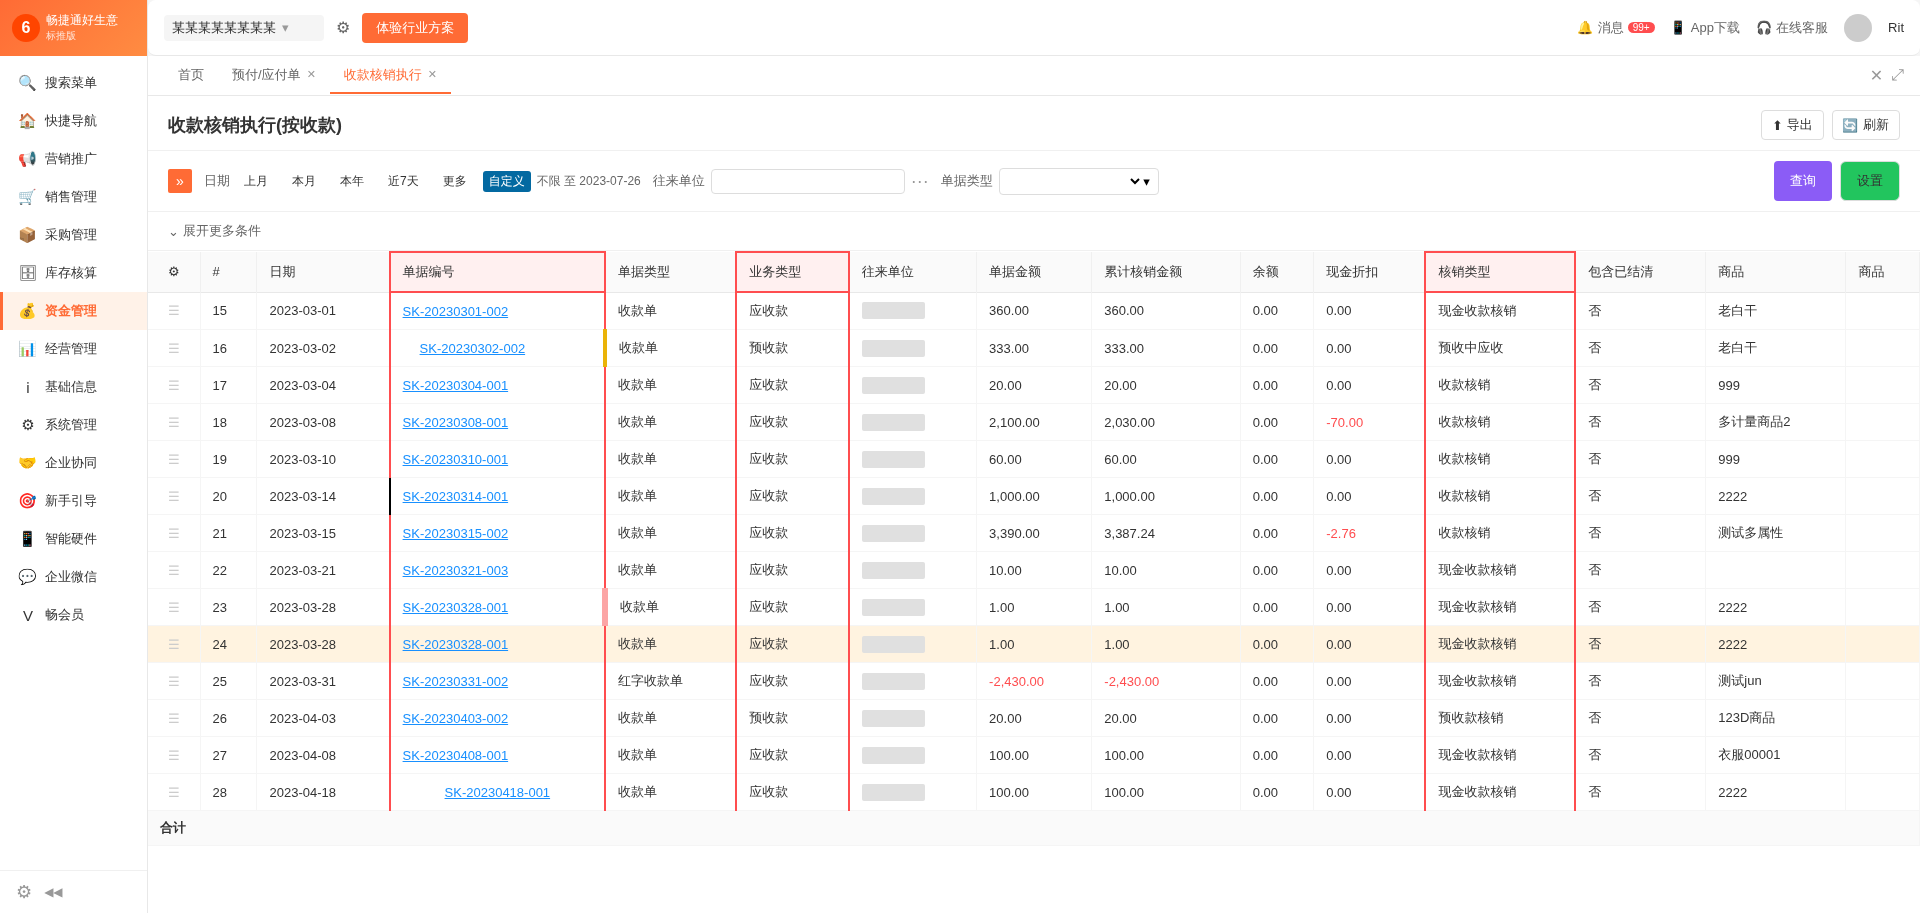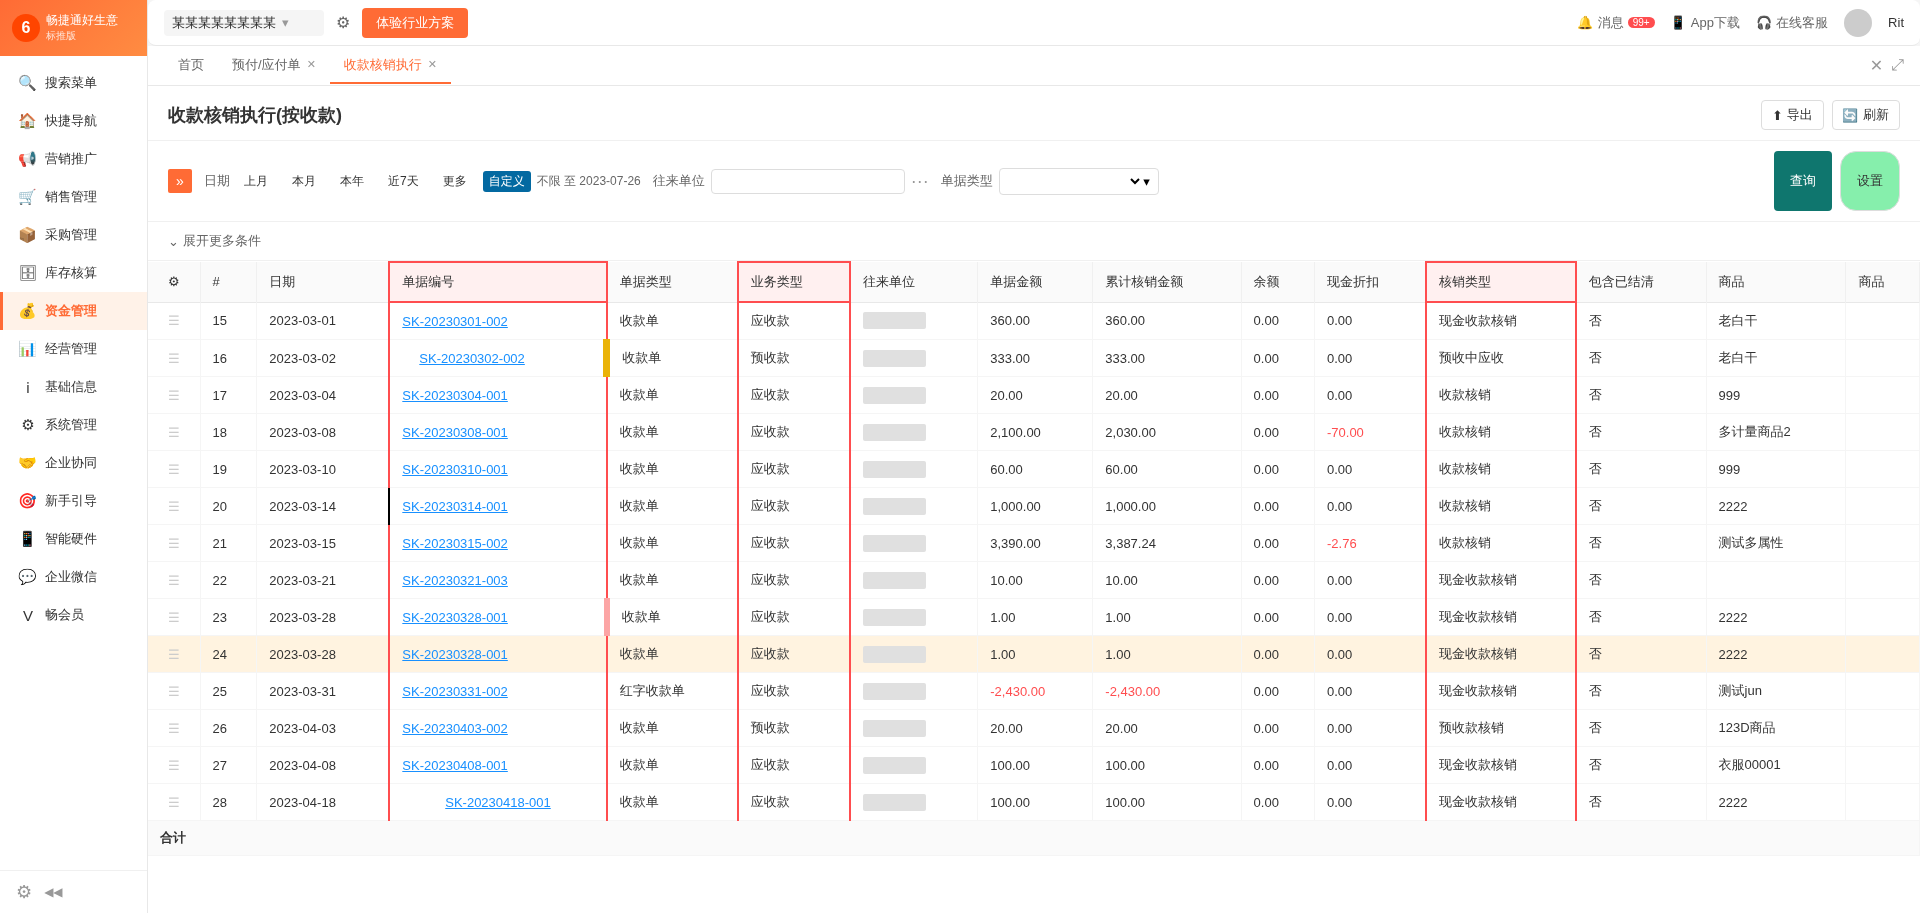--- a/index.html
+++ b/index.html
@@ -46,21 +46,21 @@
       padding: 10px 16px;
       border-top: 1px solid #f0f0f0;
       display: flex; align-items: center; gap: 12px;
     }
 
     
     .main { flex: 1; display: flex; flex-direction: column; overflow: hidden; }
 
     
     .top-header {
-      height: 46px;
+      height: 56px;
       background: #fff;
       border-bottom: 1px solid #e8e8e8;
       display: flex; align-items: center;
       padding: 0 16px;
       gap: 12px;
       border-radius: 8px;
     }
     .workspace-select {
       display: flex; align-items: center; gap: 6px;
       padding: 4px 8px;
@@ -159,27 +159,27 @@
       display: flex; align-items: center;
       border: 1px solid #ddd; border-radius: 4px;
       padding: 4px 8px; min-width: 160px; background: #fff;
       cursor: pointer;
     }
     .filter-select-wrap select {
       border: none; outline: none; background: transparent; font-size: 13px;
       flex: 1; cursor: pointer;
     }
     .btn-query {
-      background: #0f766e; color: #fff; border: none;
+      background: #8b5cf6; color: #fff; border: none;
       padding: 6px 16px; border-radius: 4px; cursor: pointer;
       font-size: 13px;
     }
     .btn-settings {
-      background: #86efac; color: #333; border: 1px solid #ddd;
-      padding: 20px 16px; border-radius: 16px; cursor: pointer;
+      background: #22c55e; color: #333; border: 1px solid #ddd;
+      padding: 10px 16px; border-radius: 6px; cursor: pointer;
       font-size: 13px;
     }
     .expand-more {
       display: flex; align-items: center; gap: 4px;
       color: #666; cursor: pointer; font-size: 12px;
       padding: 6px 0;
     }
 
     
     .table-container {
@@ -446,21 +446,21 @@
       <td class="">0.00</td>
       <td style="border-left:2px solid #ff4d4f; border-right:2px solid #ff4d4f;">现金收款核销</td>
       <td>否</td>
       <td>老白干</td>
       <td></td>
     </tr>
             <tr>
       <td style="text-align:center;color:#ccc;">☰</td>
       <td>16</td>
       <td>2023-03-02</td>
-      <td style="border-left:2px solid #ff4d4f; border-right:7px solid #eab308;padding-left:29px;"><span class="link-cell">SK-20230302-002</span></td>
+      <td style="border-left:2px solid #ff4d4f; border-right:4px solid #eab308;padding-left:29px;"><span class="link-cell">SK-20230302-002</span></td>
       <td>收款单</td>
       <td style="border-left:2px solid #ff4d4f; border-right:2px solid #ff4d4f;">预收款</td>
       <td><span style="background:#e0e0e0; color:#e0e0e0; border-radius:2px; padding:1px 4px;">██████</span></td>
       <td class="">333.00</td>
       <td class="">333.00</td>
       <td>0.00</td>
       <td class="">0.00</td>
       <td style="border-left:2px solid #ff4d4f; border-right:2px solid #ff4d4f;">预收中应收</td>
       <td>否</td>
       <td>老白干</td>

